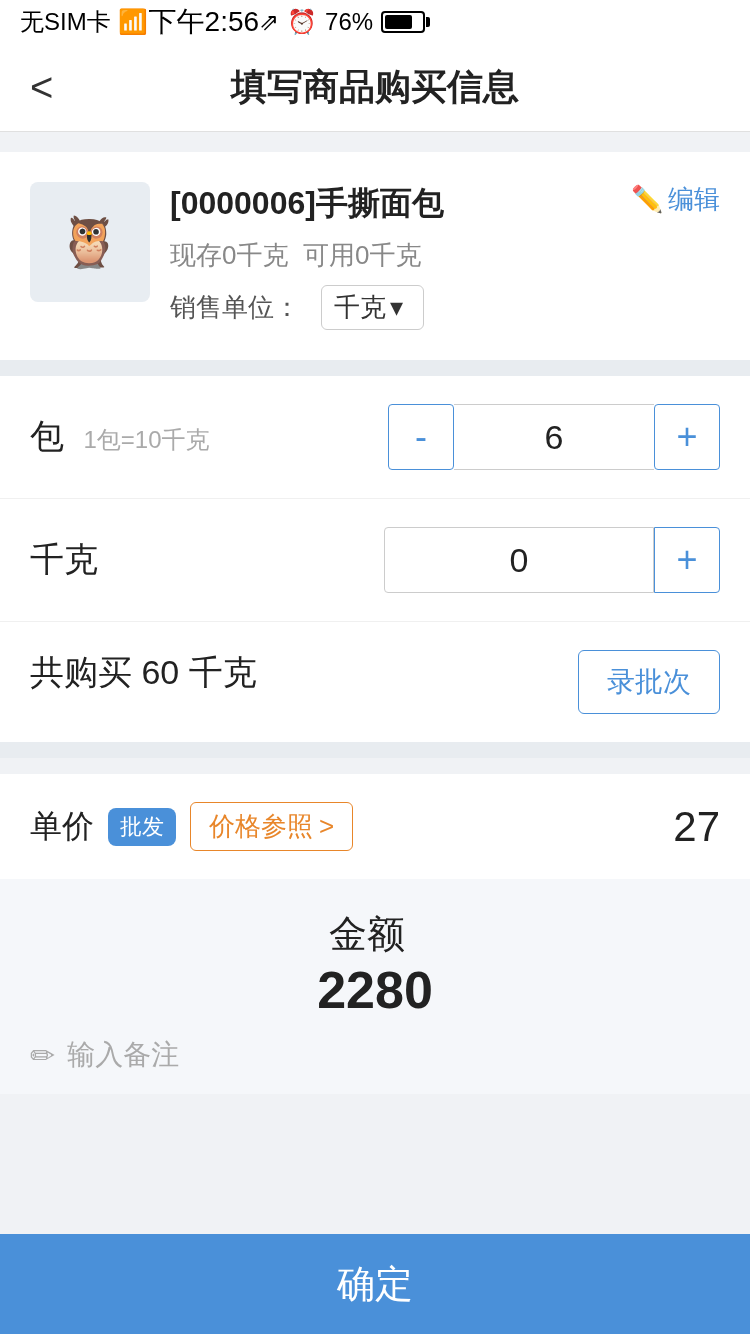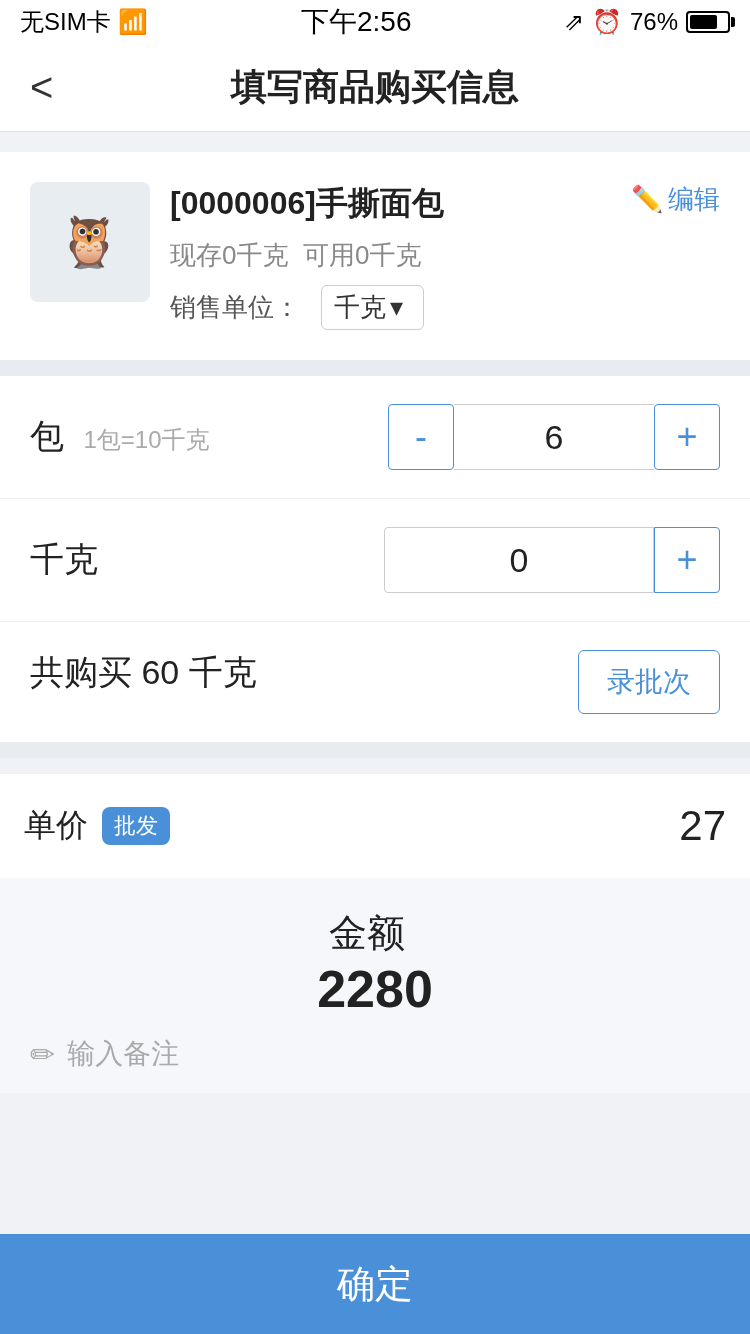--- a/index.html
+++ b/index.html
@@ -12,21 +12,21 @@
       font-size: 28px;
     }
 
     
     .status-bar {
       width: 750px;
       height: 44px;
       background: #fff;
       display: flex;
       align-items: center;
-      justify-content: space-between;
+      justify-content: flex-start;
       padding: 0 20px;
       font-size: 24px;
       color: #000;
     }
     .status-left { display: flex; align-items: center; gap: 8px; }
     .status-center { font-size: 28px; font-weight: 500; }
     .status-right { display: flex; align-items: center; gap: 8px; font-size: 24px; }
     .battery-icon {
       width: 44px; height: 22px;
       border: 2px solid #000;
@@ -244,21 +244,21 @@
       padding: 12px 28px;
       border-radius: 6px;
       background: #fff;
       cursor: pointer;
     }
 
     
     .price-section {
       background: #fff;
       margin-top: 16px;
-      padding: 28px 24px;
+      padding: 28px 30px;
     }
     .price-row {
       display: flex;
       align-items: center;
       margin-bottom: 0;
     }
     .price-label {
       font-size: 32px;
       color: #222;
       margin-right: 14px;
@@ -429,20 +429,24 @@
   </span>
   <button class="batch-btn">录批次</button>
 </div>
 
 <div class="separator"></div>
 
 <div class="price-section">
   <div class="price-row">
     <span class="price-label">单价</span>
     <span class="price-tag">批发</span>
+    <button class="price-ref-btn">
+      <span>价格参照</span>
+      <span>&gt;</span>
+    </button>
     <span class="price-value">27</span>
   </div>
 </div>
 
 <div class="amount-section">
   <div class="amount-row">
     <span class="amount-label">金额</span>
     <span class="amount-value">2280</span>
   </div>
   <div class="remark-row">

